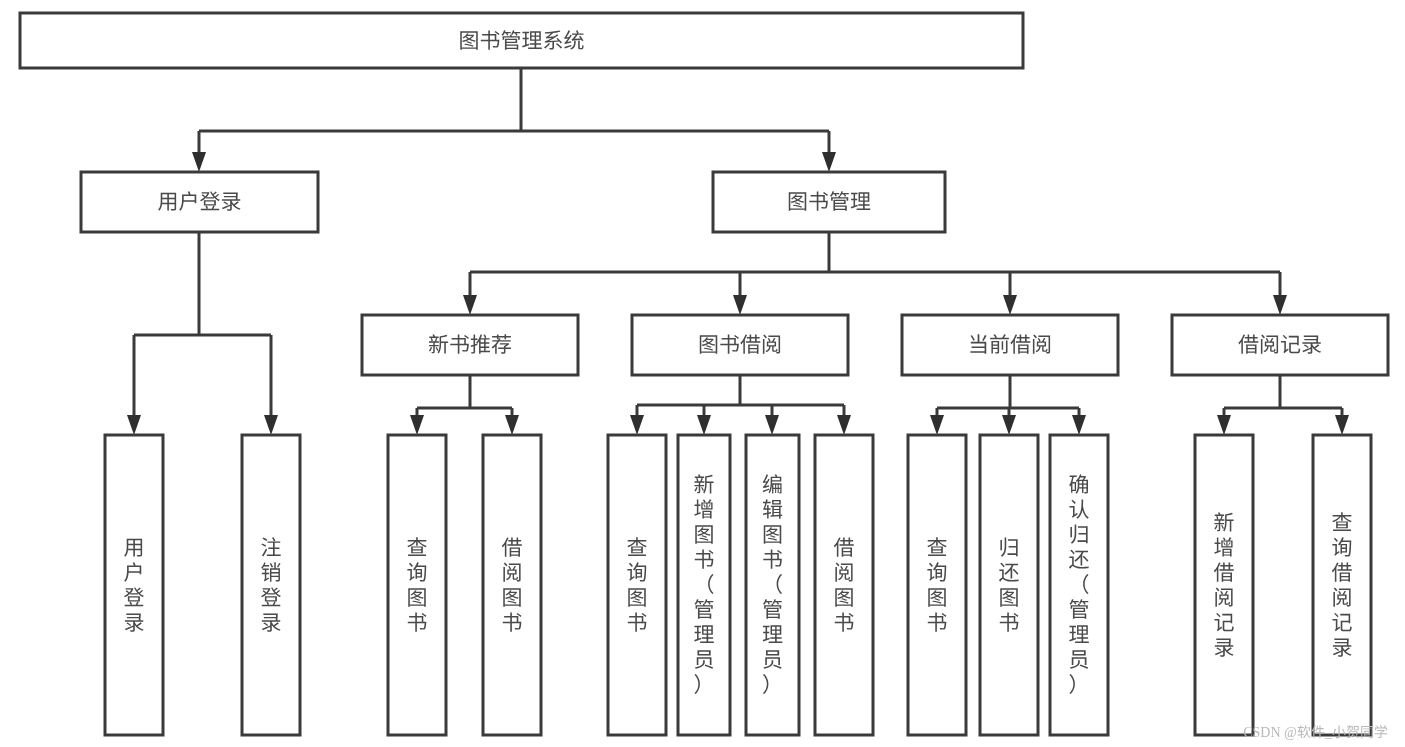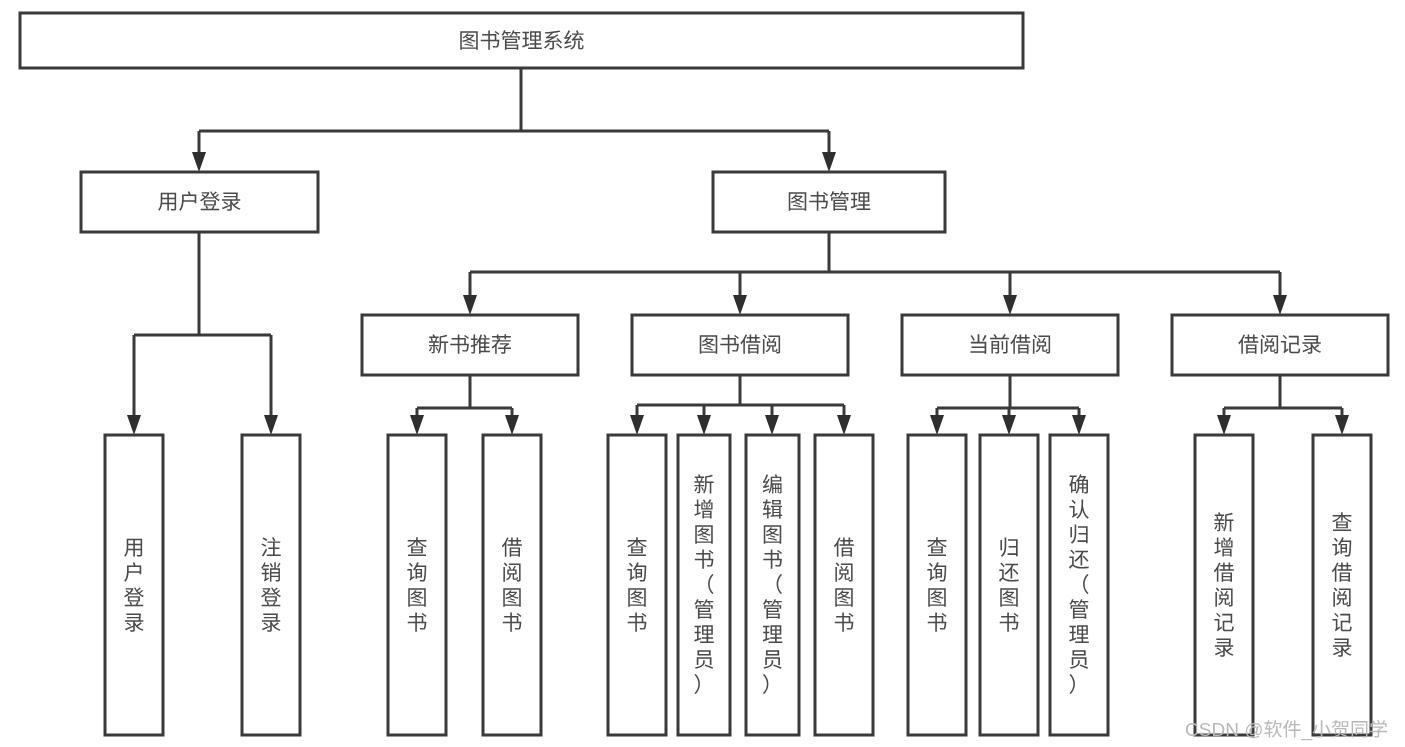--- a/index.html
+++ b/index.html
@@ -47,23 +47,23 @@
     fill: #4a4a4a;
     font-size: 21px;
     font-family: "DejaVu Sans", "Liberation Sans", sans-serif;
     text-anchor: middle;
     dominant-baseline: middle;
   }
   .watermark {
     position: absolute;
     right: 8px;
     bottom: 6px;
-    font-size: 19px;
+    font-size: 14px;
     color: #b9b9b9;
-    font-family: Liberation Sans, sans-serif;
+    font-family: Liberation Serif, serif;
     white-space: nowrap;
     pointer-events: none;
   }
 </style>
 </head>
 <body>
 
 <div id="diagram-root">
   <svg id="tree-svg" viewBox="0 0 1405 747" xmlns="http://www.w3.org/2000/svg">
     <g id="connectors-layer">

